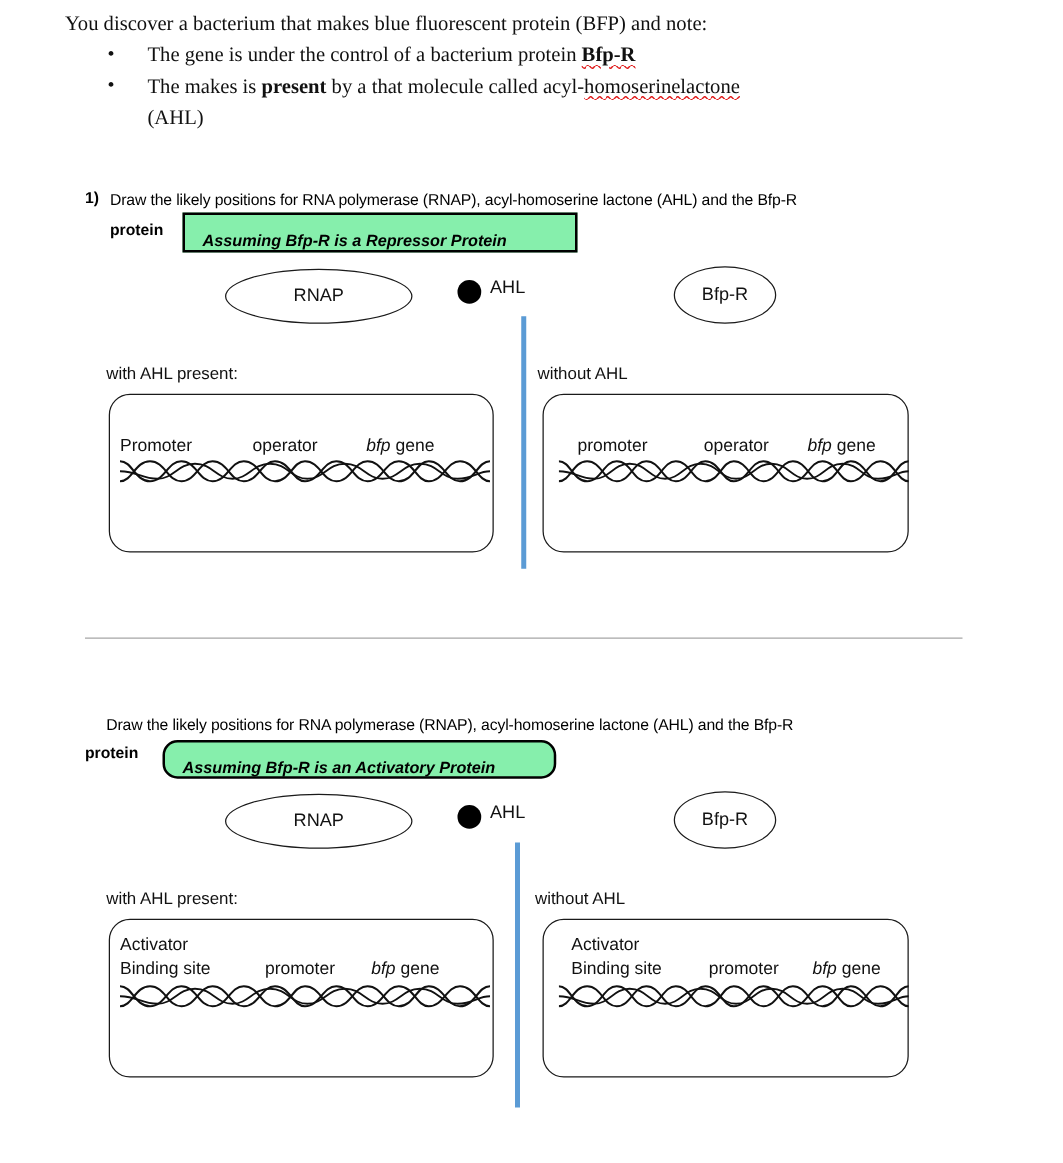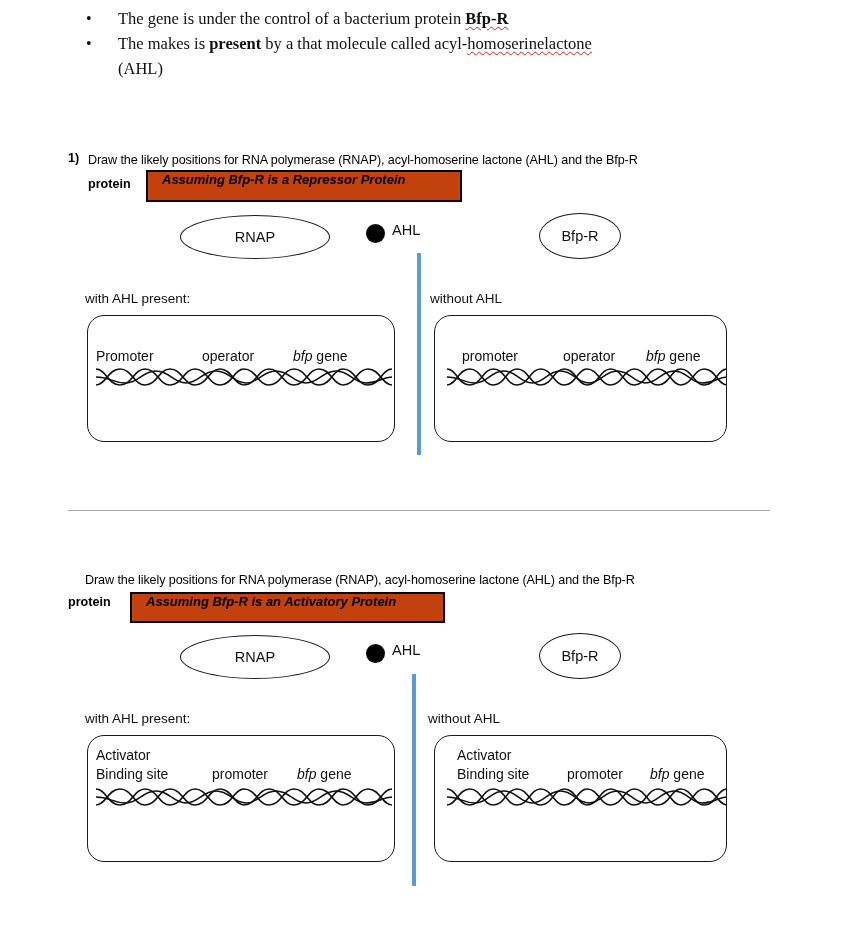--- a/index.html
+++ b/index.html
@@ -42,22 +42,22 @@
     position:absolute;
     font-family:"Liberation Sans",sans-serif;
     font-weight:normal;font-size:12.6px;line-height:19px;
     letter-spacing:-0.1px;color:#000;white-space:nowrap;
   }
   .q-num{position:absolute;font-weight:bold;font-size:12.6px;}
   .q-sub{position:absolute;font-weight:bold;font-size:12.6px;text-align:center;}
 
   .assume-box{
     position:absolute;box-sizing:border-box;
-    border:2.2px solid #000;background:#c2410c;
-    display:flex;align-items:flex-start;
+    border:2.2px solid #000;background:#86efac;
+    display:flex;align-items:flex-end;
   }
   .assume-box .txt{
     font-family:"Liberation Sans",sans-serif;
     font-weight:bold;font-style:italic;font-size:13px;
     padding-left:14px;white-space:nowrap;color:#000;
   }
 
   
   .ellipse{
     position:absolute;box-sizing:border-box;
@@ -88,20 +88,21 @@
   }
   .gene-labels{position:absolute;white-space:nowrap;font-size:14px;color:#111;}
   .gene-labels .it{font-style:italic;}
   .gene-labels .ln{display:block;line-height:19px;}
   .helix{position:absolute;}
 </style>
 </head>
 <body>
 
 <div id="intro">
+  <div class="intro-line">You discover a bacterium that makes blue fluorescent protein (BFP) and note:</div>
   <ul class="bullets">
     <li>
       <span class="bullet-dot">•</span><span>The gene is under the control of a bacterium protein </span><span class="b sq">Bfp-R</span>
     </li>
     <li>
       <span class="bullet-dot">•</span><span>The makes is </span><span class="b">present</span><span> by a that molecule called acyl-</span><span class="sq">homoserinelactone</span><br><span>(AHL)</span>
     </li>
   </ul>
 </div>
 
@@ -154,21 +155,21 @@
   </svg>
 </div>
 
 <div class="divider-h" style="left:68px;top:510px;width:702px;"></div>
 
 <div class="section">
 
   <div class="q-head" style="left:85px;top:571px;">Draw the likely positions for RNA polymerase (RNAP), acyl-homoserine lactone (AHL) and the Bfp-R</div>
   <div class="q-sub" style="left:68px;top:595px;">protein</div>
 
-  <div class="assume-box" style="left:130px;top:592px;width:315px;height:31px;">
+  <div class="assume-box" style="left:130px;top:592px;width:315px;height:31px;border-radius:12px;">
     <span class="txt"><span>Assuming Bfp-R is an Activatory Protein</span></span>
   </div>
 
   <div class="ellipse" style="left:180px;top:635px;width:150px;height:44px;">
     <span>RNAP</span>
   </div>
   <div class="dot" style="left:366px;top:644px;width:19px;height:19px;"></div>
   <div class="dot-label" style="left:392px;top:642px;">AHL</div>
   <div class="ellipse" style="left:539px;top:633px;width:82px;height:46px;">
     <span>Bfp-R</span>

